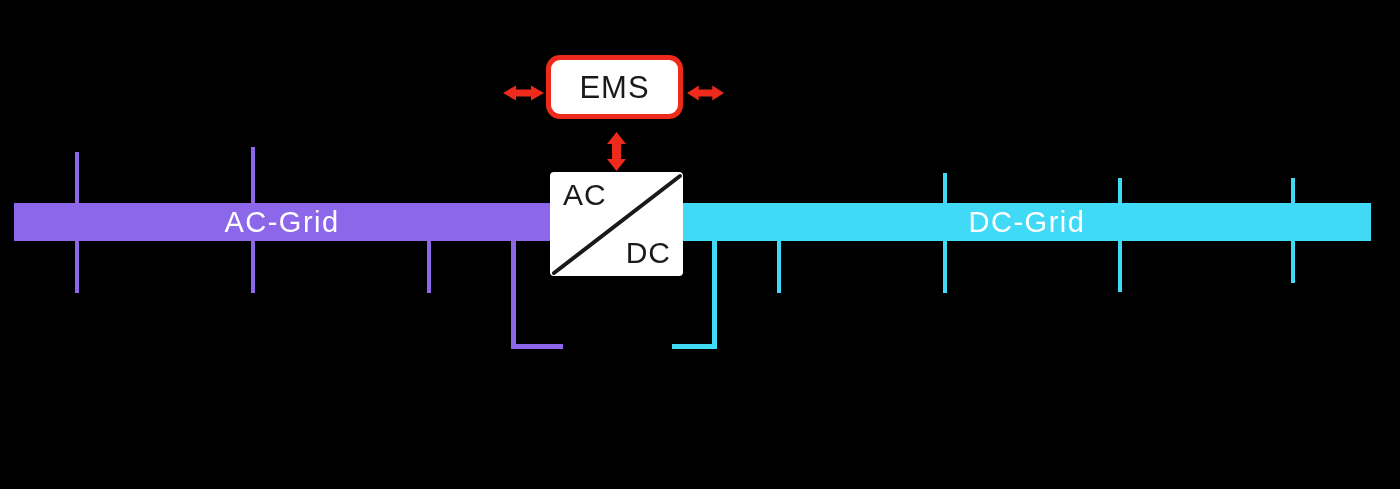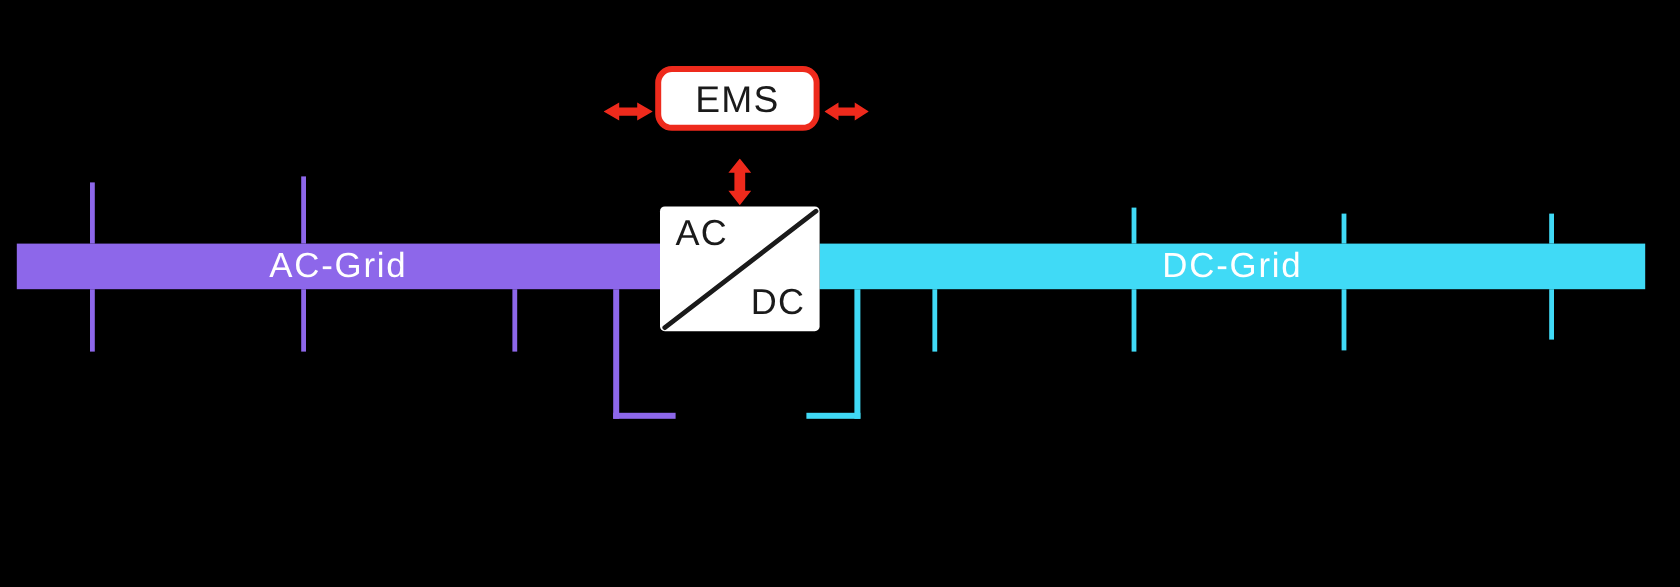--- a/index.html
+++ b/index.html
@@ -21,21 +21,21 @@
   
   .tap{position:absolute; width:4px;}
   .tap-ac{background:var(--ac);}
   .tap-dc{background:var(--dc);}
   
   .drop-ac{position:absolute; left:511px; top:241px; width:52px; height:108px;
     border-left:5px solid var(--ac); border-bottom:5px solid var(--ac); box-sizing:border-box;}
   .drop-dc{position:absolute; left:672px; top:241px; width:45px; height:108px;
     border-right:5px solid var(--dc); border-bottom:5px solid var(--dc); box-sizing:border-box;}
   
-  .ems-box{position:absolute; left:546px; top:55px; width:137px; height:54px;
+  .ems-box{position:absolute; left:546px; top:55px; width:137px; height:64px;
     background:var(--box); border:5px solid var(--ems); border-radius:14px;
     box-sizing:border-box; display:flex; align-items:center; justify-content:center;}
   .ems-label{color:var(--ink); font-size:31px; letter-spacing:1px; line-height:1;}
   
   .conv-box{position:absolute; left:550px; top:172px; width:133px; height:104px;
     background:var(--box); border-radius:4px; overflow:hidden;}
   .conv-diag{position:absolute; left:0; top:0; width:133px; height:104px;}
   .conv-ac{position:absolute; left:13px; top:8px; color:var(--ink); font-size:30px; line-height:1; letter-spacing:1px;}
   .conv-dc{position:absolute; right:12px; bottom:8px; color:var(--ink); font-size:30px; line-height:1; letter-spacing:1px;margin-top:12px;}
   .arrow{position:absolute; fill:var(--ems);}

